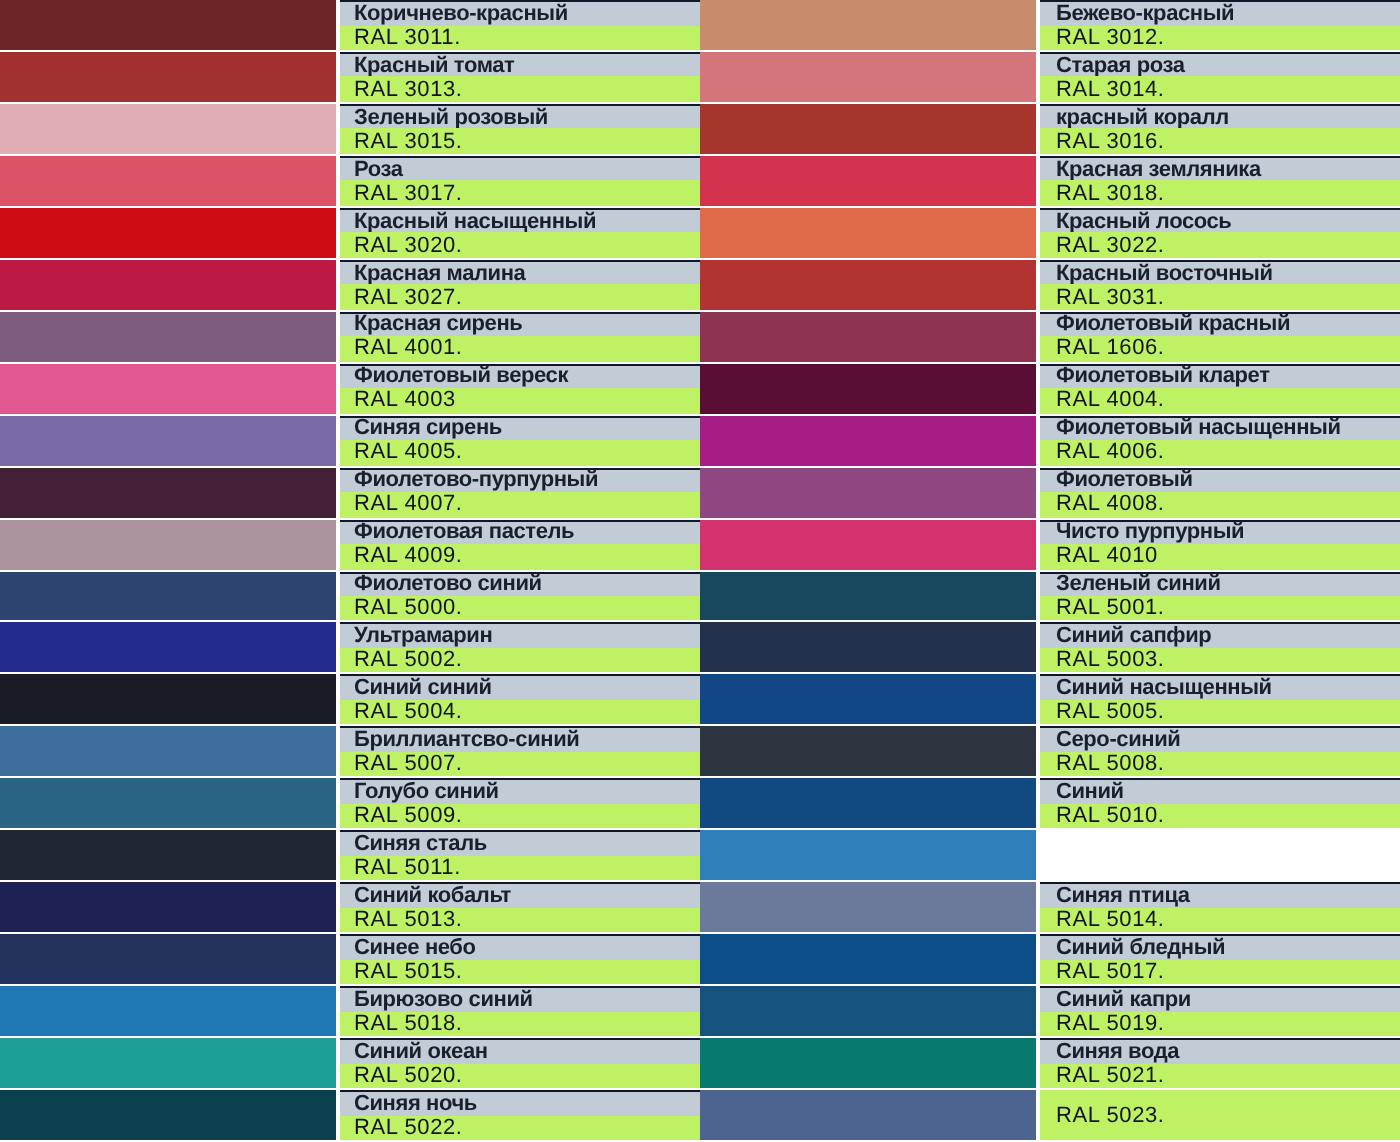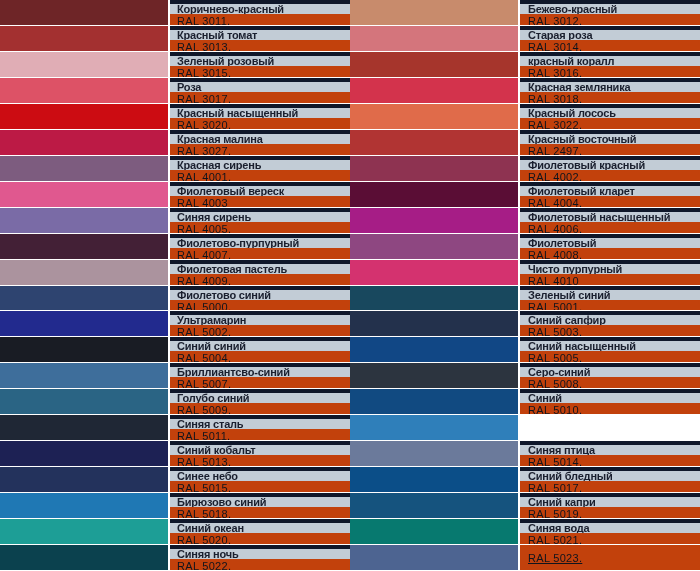--- a/index.html
+++ b/index.html
@@ -53,28 +53,27 @@
     font-size: 11px;
     font-weight: bold;
     color: #1a1f2e;
     letter-spacing: -0.2px;
     white-space: nowrap;
     overflow: hidden;
     box-sizing: border-box;
   }
   .nm {
     background: #c2ccd6;
-    border-top: 4px solid #0f172a;
+    border-top: 1px solid #0f172a;
   }
   .cd {
-    background: #c2410c;
+    background: #bef264;
     font-weight: normal;
     color: #11141c;
     letter-spacing: 0.3px;
-    text-decoration: underline;
   }
   .col.right .nm, .col.right .cd { padding-left: 8px; }
 </style>
 </head>
 <body>
 
 <div id="chart">
   <div class="col left" style="grid-template-rows: repeat(22, 1fr);">
       <div class="row">
         <div class="swatch" style="background: rgb(110, 37, 39);"></div>
@@ -264,28 +263,28 @@
         <div class="swatch" style="background: rgb(224, 107, 74);"></div>
         <div class="labels">
           <div class="nm">Красный лосось</div>
           <div class="cd">RAL 3022.</div>
         </div>
       </div>
       <div class="row">
         <div class="swatch" style="background: rgb(177, 52, 51);"></div>
         <div class="labels">
           <div class="nm">Красный восточный</div>
-          <div class="cd">RAL 2497.</div>
+          <div class="cd">RAL 3031.</div>
         </div>
       </div>
       <div class="row">
         <div class="swatch" style="background: rgb(142, 51, 81);"></div>
         <div class="labels">
           <div class="nm">Фиолетовый красный</div>
-          <div class="cd">RAL 4002.</div>
+          <div class="cd">RAL 1606.</div>
         </div>
       </div>
       <div class="row">
         <div class="swatch" style="background: rgb(90, 13, 53);"></div>
         <div class="labels">
           <div class="nm">Фиолетовый кларет</div>
           <div class="cd">RAL 4004.</div>
         </div>
       </div>
       <div class="row">

